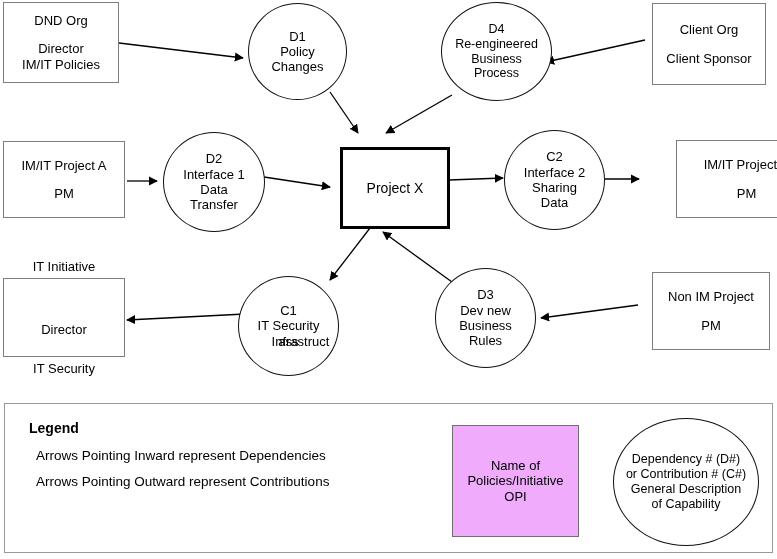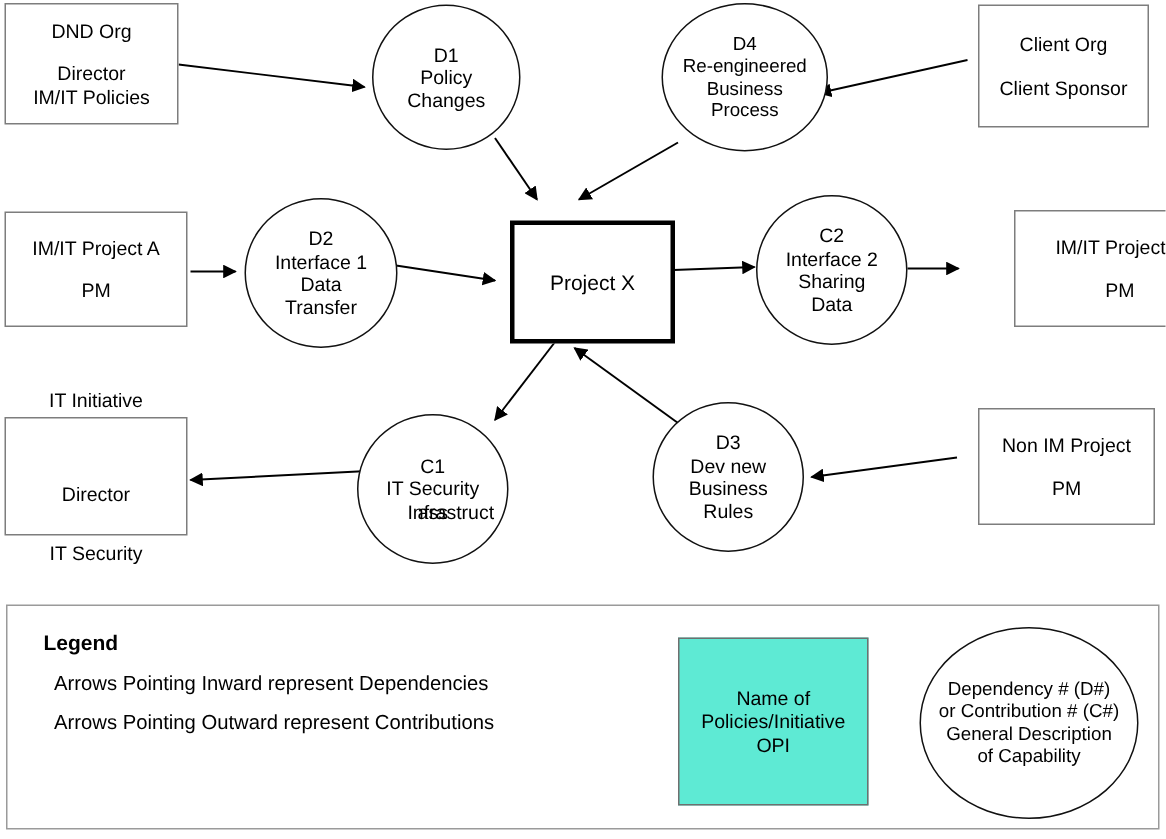--- a/index.html
+++ b/index.html
@@ -100,21 +100,21 @@
     font-size: 13.5px;
     white-space: nowrap;
   }
   .legend-sample-box {
     position: absolute;
     left: 447px;
     top: 21px;
     width: 127px;
     height: 112px;
     border: 1px solid #6f6f6f;
-    background: #5eead4;
+    background: #f0abfc;
     box-sizing: border-box;
     display: flex;
     flex-direction: column;
     align-items: center;
     justify-content: center;
     font-size: 13px;
     line-height: 1.2;
     text-align: center;
   }
   .legend-sample-circle {

